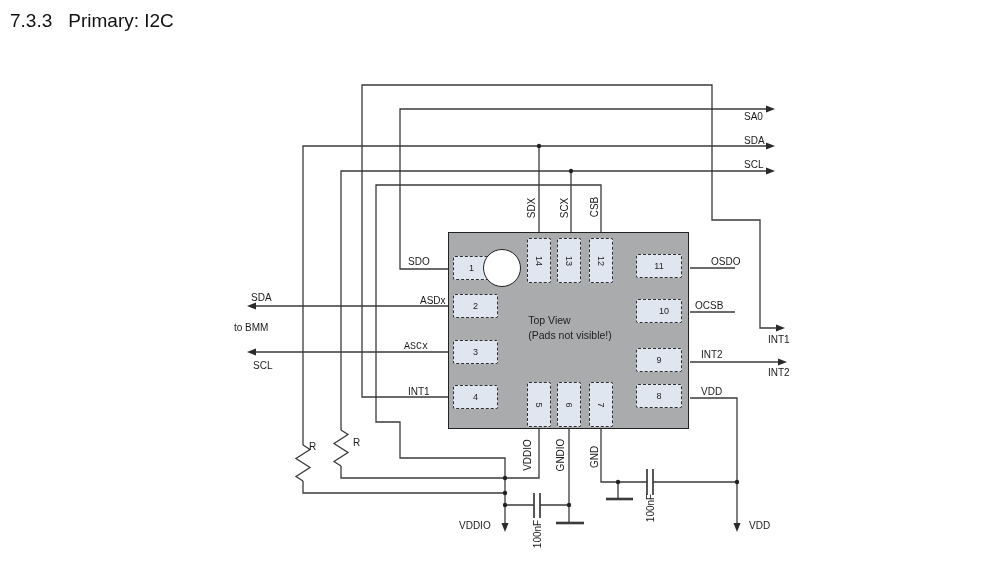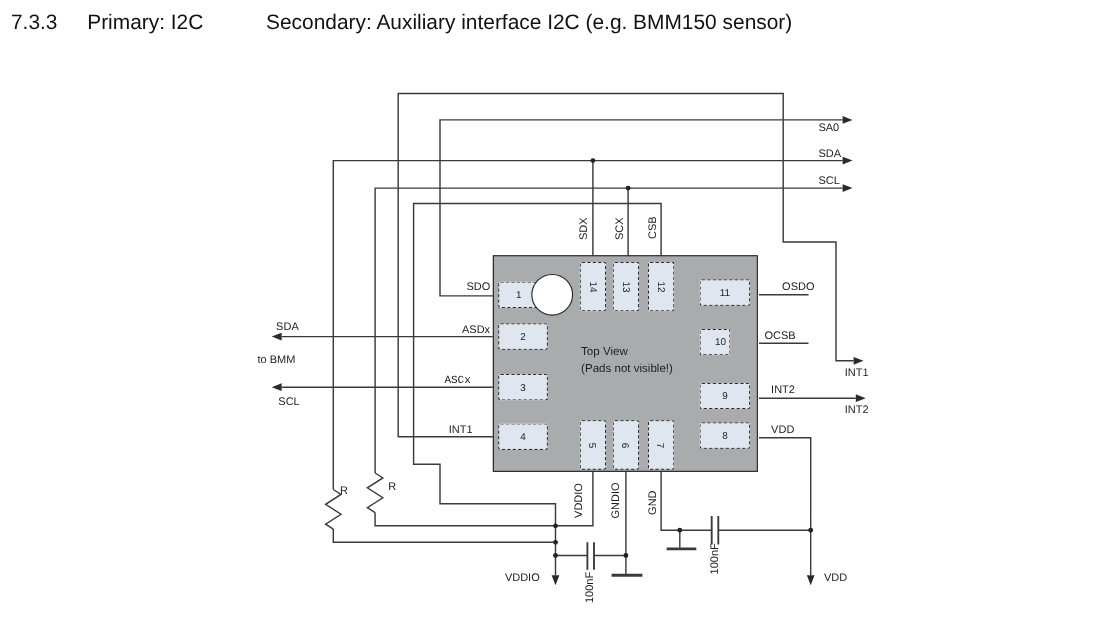--- a/index.html
+++ b/index.html
@@ -6,21 +6,21 @@
     --chip-fill:#aaabad;
     --pad-fill:#e0e6f0;
     --wire:#3a3a3a;
     --ink:#1a1a1a;
     --bg:#ffffff;
   }
   html,body{margin:0;padding:0;background:var(--bg);}
   .page{position:relative;width:1000px;height:573px;background:var(--bg);overflow:hidden;
         font-family:"Liberation Sans",sans-serif;color:var(--ink);}
   .title{position:absolute;left:10px;top:10px;font-size:19px;color:#111;display:flex;white-space:nowrap;}
-  .title .sec{margin-right:27px;}
+  .title .sec{margin-right:16px;}
   .title .pri{margin-right:57px;}
   svg.wires{position:absolute;left:0;top:0;}
   .chip{position:absolute;left:448px;top:232px;width:241px;height:197px;
         background:var(--chip-fill);border:1.5px solid #222;box-sizing:border-box;}
   .pin1-circle{position:absolute;left:483px;top:249px;width:38px;height:38px;border-radius:50%;
         background:#fff;border:1.5px solid #222;box-sizing:border-box;}
   .pad{position:absolute;background:var(--pad-fill);border:1.4px dashed #2f2f2f;border-radius:2px;
        box-sizing:border-box;display:flex;align-items:center;justify-content:center;
        font-size:9px;color:#222;}
   .pad.vert span{transform:rotate(90deg);}
@@ -32,21 +32,20 @@
   .chiptext .u{margin-top:23px;}
 </style>
 </head>
 <body>
 
 <div class="page">
 
   <div class="title">
     <span class="sec">7.3.3</span>
     <span class="pri">Primary: I2C</span>
-    <span class="snd">Secondary: Auxiliary interface I2C (e.g. BMM150 sensor)</span>
   </div>
 
   <svg class="wires" width="1000" height="573" viewBox="0 0 1000 573">
     <g stroke="#3a3a3a" stroke-width="1.3" fill="none">
       <path d="M449,269 H400 V109 H766"></path>
       <path d="M505,493 H303 V481 M303,445 V146 H766 M539,146 V233"></path>
       <path d="M505,478 H341 V466 M341,430 V171 H766 M571,171 V233"></path>
       <path d="M601,233 V185 H376 V422 H400 V458 H505 V523"></path>
       <path d="M449,397 H362 V85 H712 V220 H760 V328 H776"></path>
       <path d="M448,306 H256"></path>
@@ -117,21 +116,21 @@
   <div class="pad vert" style="left:589px;top:382px;width:24px;height:45px;">
       <span>7</span>
     </div>
 
   <div class="pad" style="left:636px;top:384px;width:46px;height:24px;">
       <span>8</span>
     </div>
   <div class="pad" style="left:636px;top:348px;width:46px;height:24px;">
       <span>9</span>
     </div>
-  <div class="pad" style="left:636px;top:299px;width:28px;height:24px;padding-left:10px;">
+  <div class="pad" style="left:636px;top:299px;width:46px;height:24px;padding-left:10px;">
       <span>10</span>
     </div>
   <div class="pad" style="left:636px;top:254px;width:46px;height:24px;">
       <span>11</span>
     </div>
 
   <div class="pad vert" style="left:589px;top:238px;width:24px;height:45px;">
       <span>12</span>
     </div>
   <div class="pad vert" style="left:557px;top:238px;width:24px;height:45px;">
@@ -141,21 +140,21 @@
       <span>14</span>
     </div>
 
   <div class="pin1-circle"></div>
 
   <div class="chiptext">
     <div>Top View</div>
     <div><span>(Pads&nbsp;</span><span class="u">not</span><span>&nbsp;visible!)</span></div>
   </div>
 
-  <div class="lbl" style="left:424px;top:256px;">SDO</div>
+  <div class="lbl" style="left:408px;top:256px;">SDO</div>
   <div class="lbl" style="left:420px;top:295px;">ASDx</div>
   <div class="lbl" style="left:404px;top:341px;font-family:Liberation Mono, monospace;">ASCx</div>
   <div class="lbl" style="left:408px;top:386px;">INT1</div>
   <div class="lbl" style="left:695px;top:256px;margin-left:16px;">OSDO</div>
   <div class="lbl" style="left:695px;top:300px;">OCSB</div>
   <div class="lbl" style="left:701px;top:349px;">INT2</div>
   <div class="lbl" style="left:701px;top:386px;">VDD</div>
   <div class="lbl rot" style="left:531px;top:208px;">SDX</div>
   <div class="lbl rot" style="left:564px;top:208px;">SCX</div>
   <div class="lbl rot" style="left:594px;top:207px;">CSB</div>

